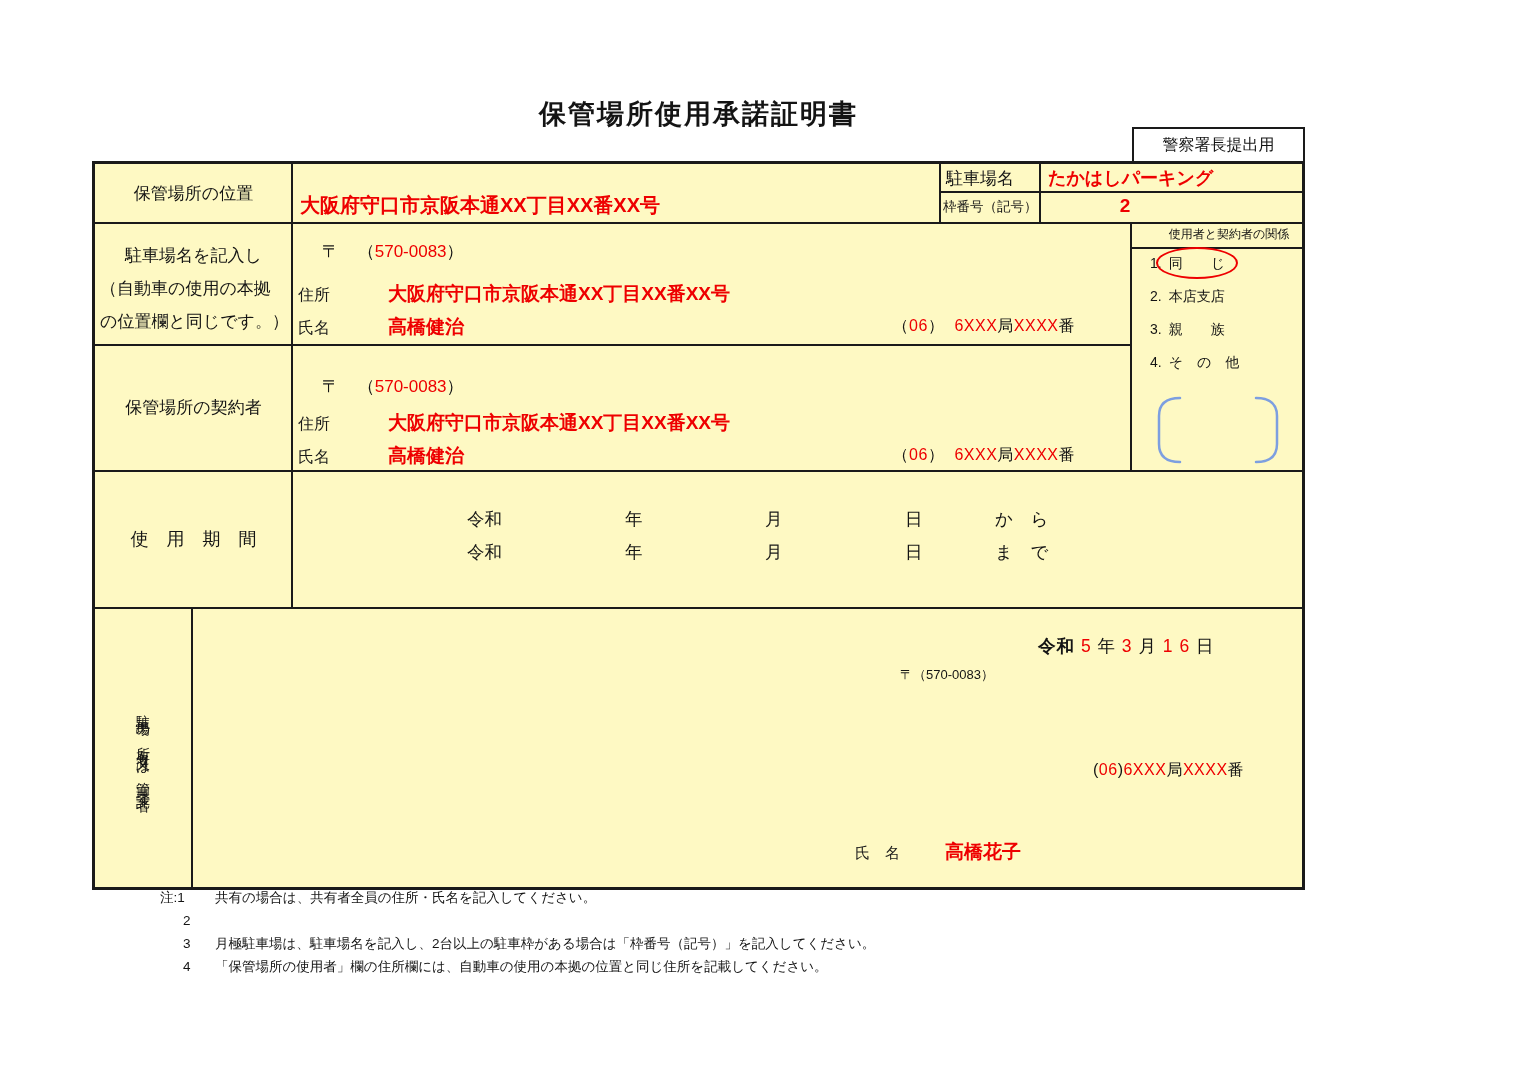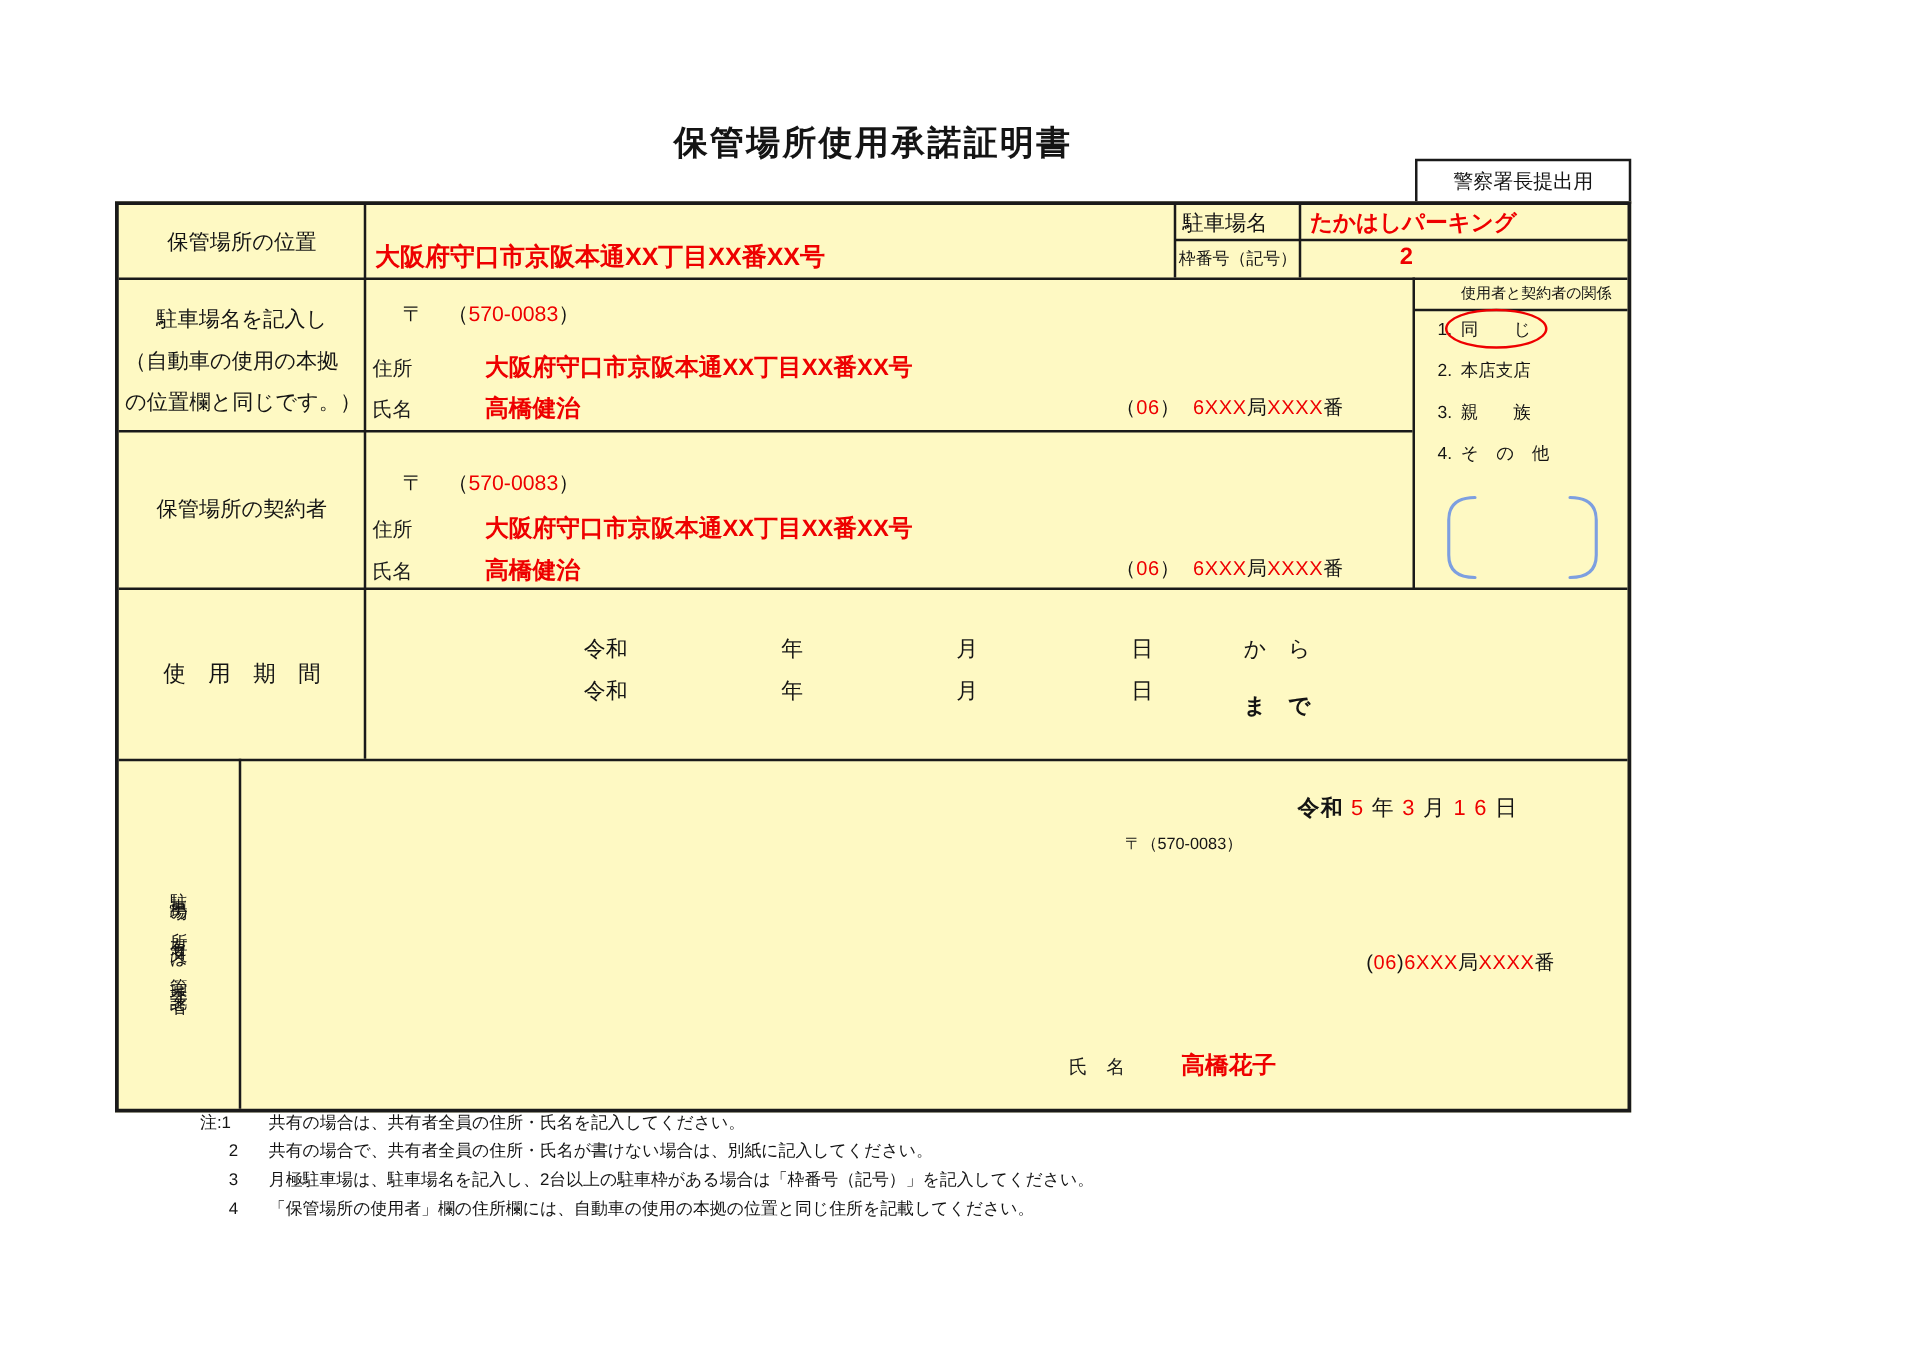--- a/index.html
+++ b/index.html
@@ -126,21 +126,21 @@
         <span class="period-item" style="left:333px;top:37px;">年</span>
         <span class="period-item" style="left:473px;top:37px;">月</span>
         <span class="period-item" style="left:613px;top:37px;">日</span>
         <span class="period-item" style="left:703px;top:37px;">か　ら</span>
       </div>
       <div>
         <span class="period-item" style="left:175px;top:70px;">令和</span>
         <span class="period-item" style="left:333px;top:70px;">年</span>
         <span class="period-item" style="left:473px;top:70px;">月</span>
         <span class="period-item" style="left:613px;top:70px;">日</span>
-        <span class="period-item" style="left:703px;top:82px;font-weight:bold;">ま　で</span>
+        <span class="period-item" style="left:703px;top:70px;">ま　で</span>
       </div>
     </div>
 
     <div class="abs cell-center" style="left:0;top:443px;width:97px;height:280px;">
       <span class="vertical-label">駐車場の所有者又は管理委託者</span>
     </div>
     <div class="abs" style="left:97px;top:443px;width:1110px;height:280px;">
       <div class="abs" style="left:846px;top:27px;font-size:17.5px;letter-spacing:1px;">
         <span class="b">令和</span>
         <span class="red">5</span>
@@ -160,21 +160,20 @@
     </div>
   </div>
 
   <div class="abs" style="left:160px;top:886px;width:1140px;">
     <div class="note-row">
       <span class="note-no">注:1</span>
       <span>共有の場合は、共有者全員の住所・氏名を記入してください。</span>
     </div>
     <div class="note-row">
       <span class="note-no">2</span>
-      <span>共有の場合で、共有者全員の住所・氏名が書けない場合は、別紙に記入してください。</span>
     </div>
     <div class="note-row">
       <span class="note-no">3</span>
       <span>月極駐車場は、駐車場名を記入し、2台以上の駐車枠がある場合は「枠番号（記号）」を記入してください。</span>
     </div>
     <div class="note-row">
       <span class="note-no">4</span>
       <span>「保管場所の使用者」欄の住所欄には、自動車の使用の本拠の位置と同じ住所を記載してください。</span>
     </div>
   </div>

